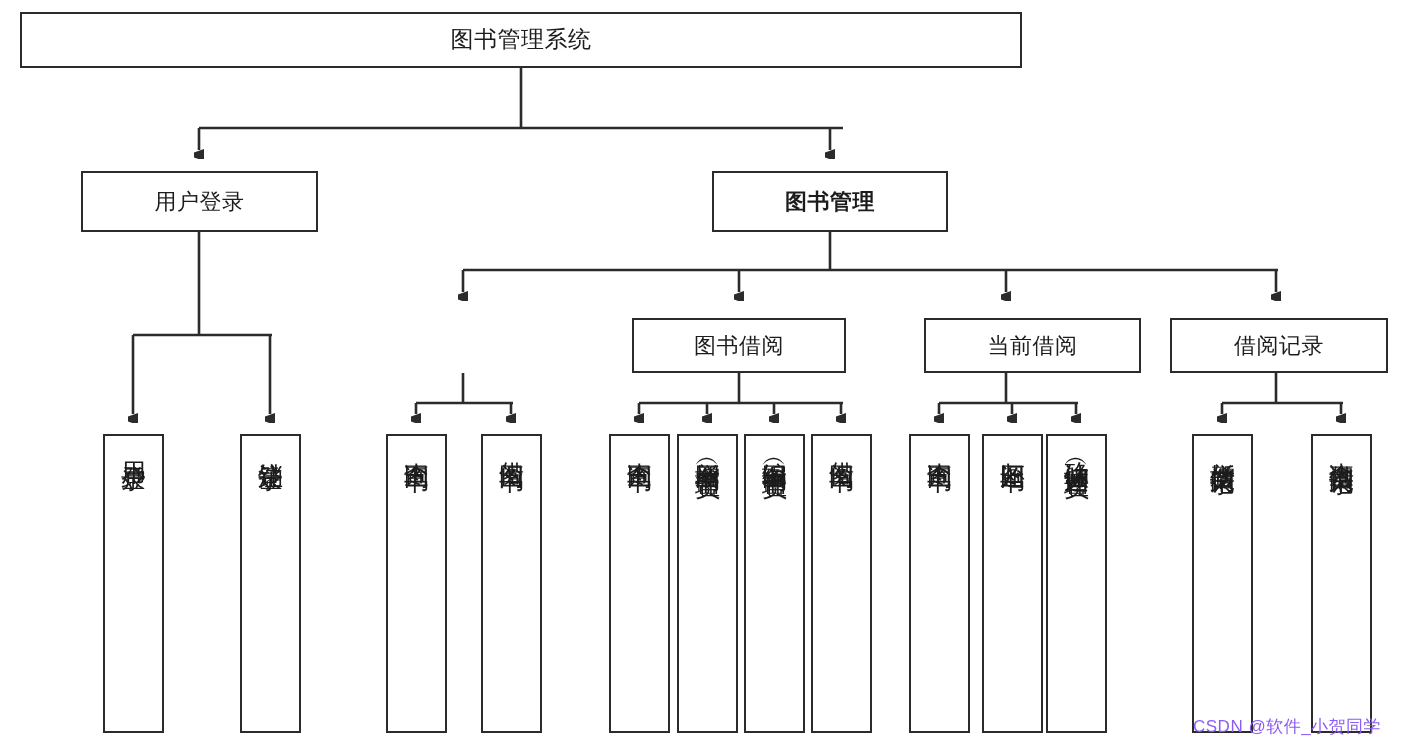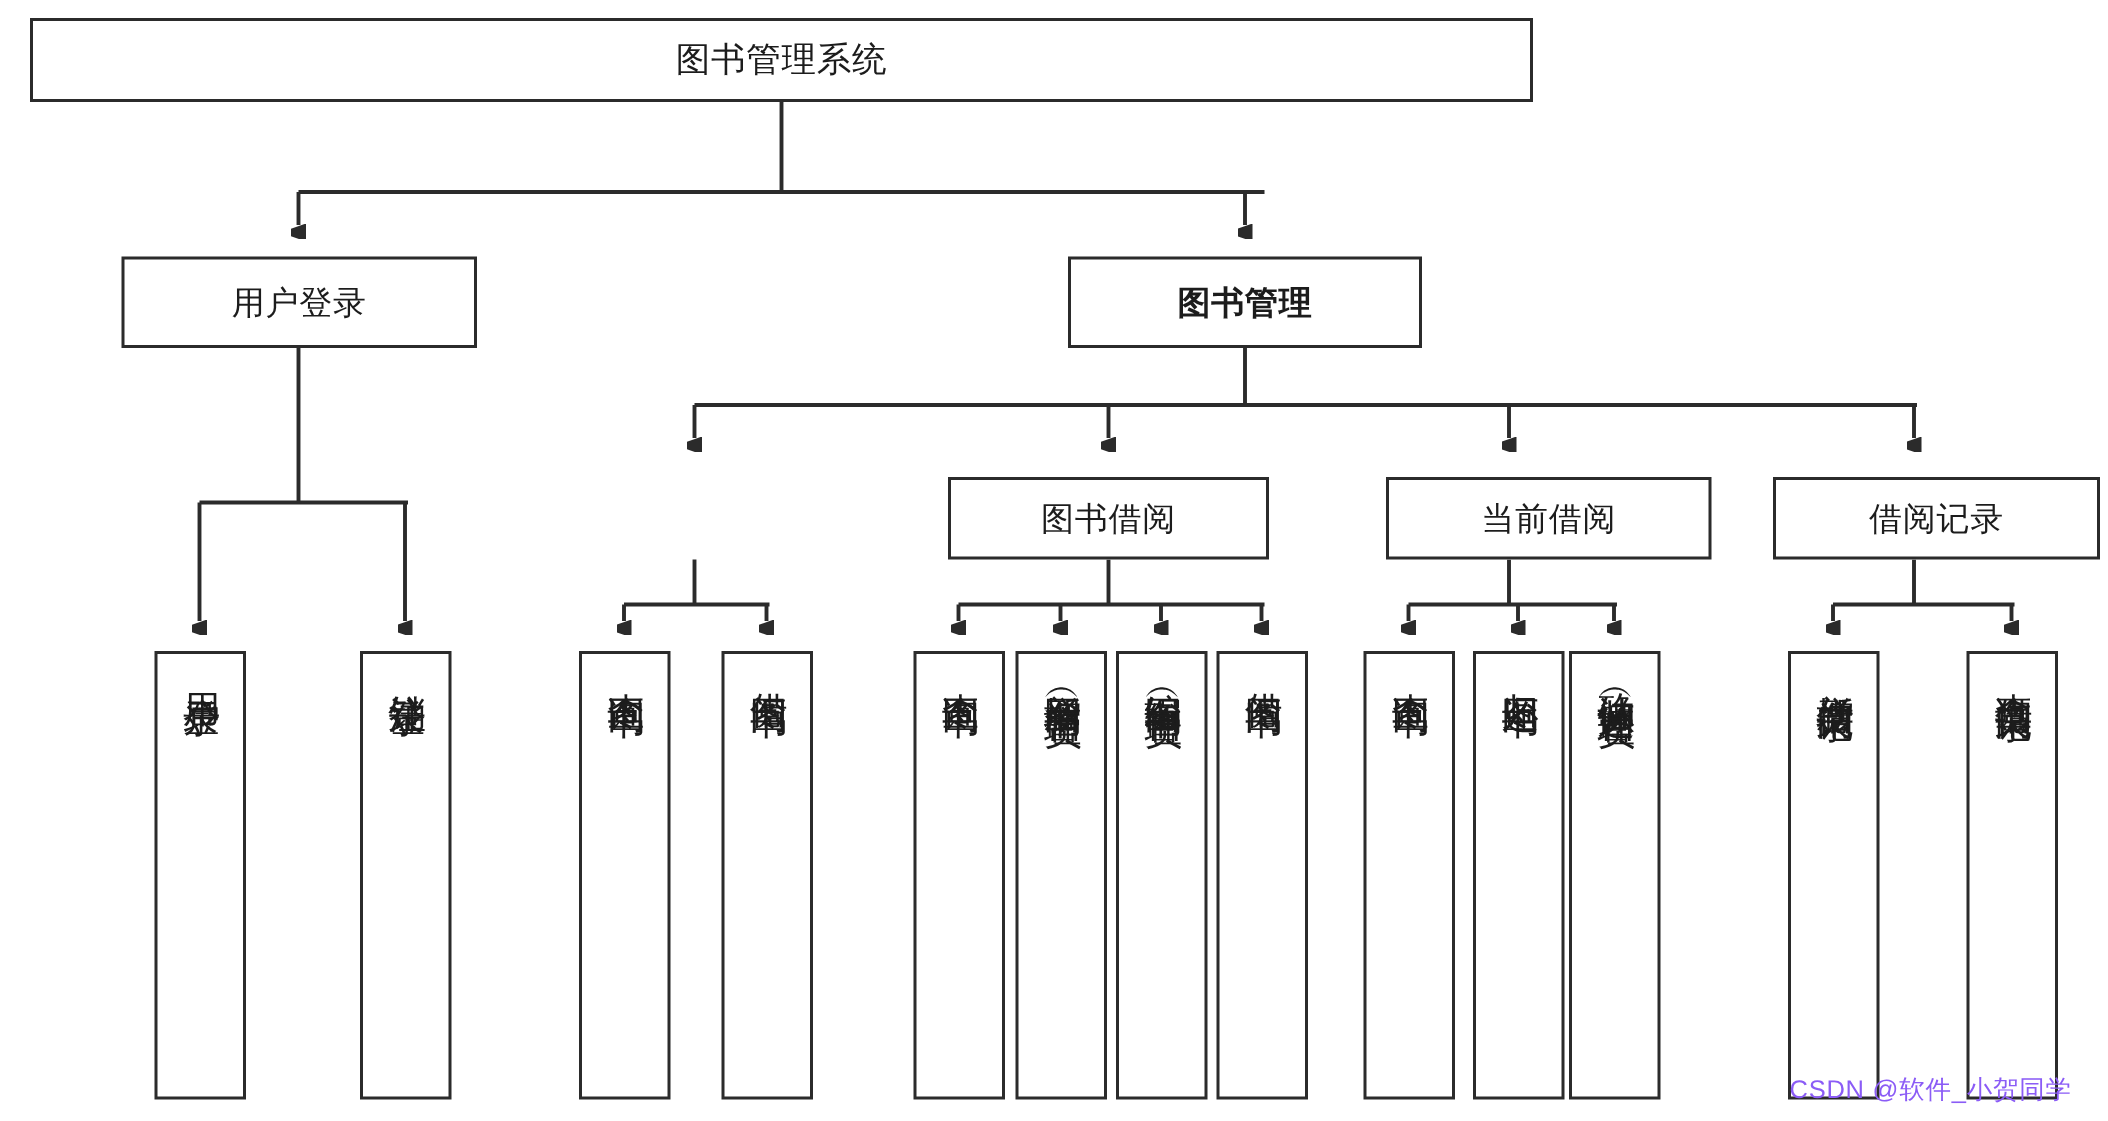--- a/index.html
+++ b/index.html
@@ -141,21 +141,21 @@
   <div class="node horiz" style="left:712px; top:171px; width:236px; height:61px;font-weight:bold;">
     <span class="node-label">图书管理</span>
   </div>
 
   <div class="node horiz" style="left:632px; top:318px; width:214px; height:55px;">
     <span class="node-label">图书借阅</span>
   </div>
   <div class="node horiz" style="left:900px; top:318px; width:217px; height:55px;margin-left:24px;">
     <span class="node-label">当前借阅</span>
   </div>
-  <div class="node horiz" style="left:1170px; top:318px; width:218px; height:55px;margin-left:12px;">
+  <div class="node horiz" style="left:1170px; top:318px; width:218px; height:55px;">
     <span class="node-label">借阅记录</span>
   </div>
 
   <div class="node vert" style="left:103px; top:434px; width:61px; height:299px;">
     <span class="node-label">用户登录</span>
   </div>
   <div class="node vert" style="left:240px; top:434px; width:61px; height:299px;">
     <span class="node-label">注销登录</span>
   </div>
 

